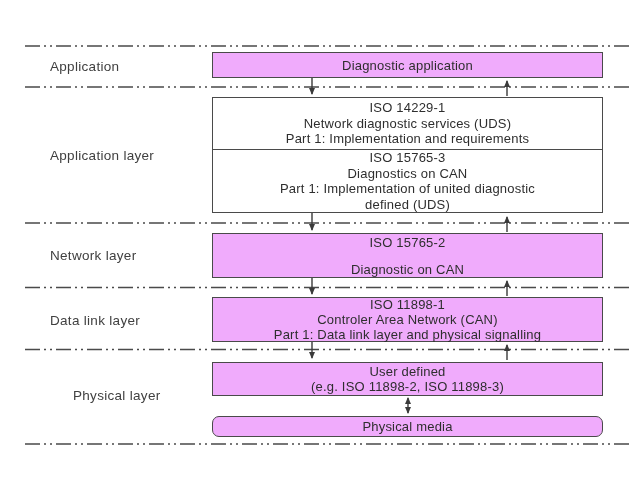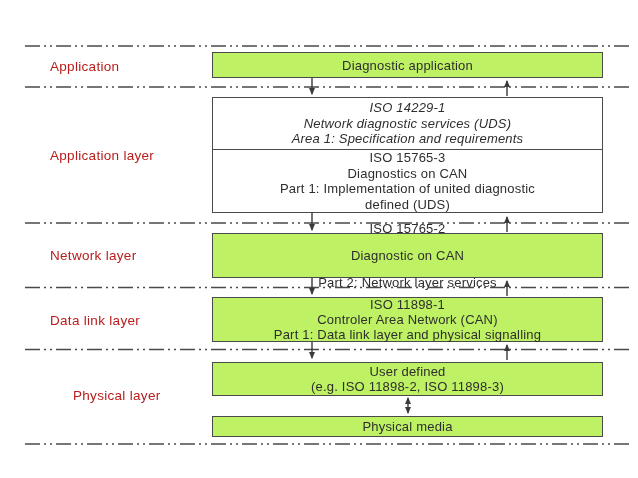--- a/index.html
+++ b/index.html
@@ -18,30 +18,30 @@
     position: absolute;
     left: 0; top: 0;
     width: 638px;
     height: 478px;
   }
   .layer-label {
     position: absolute;
     left: 50px;
     font-size: 13.5px;
     letter-spacing: 0.3px;
-    color: #b91c1c;
+    color: #404040;
     white-space: nowrap;
   }
   .box {
     position: absolute;
     left: 212px;
     width: 391px;
     box-sizing: border-box;
     border: 1.5px solid #4a4a4a;
-    background: #bef264;
+    background: #f0abfc;
     display: flex;
     flex-direction: column;
     justify-content: center;
     align-items: center;
     text-align: center;
     color: #2e2e2e;
     font-size: 13px;
     line-height: 15px;
     letter-spacing: 0.2px;
   }
@@ -124,48 +124,47 @@
   <div class="layer-label" style="top:148px;">Application layer</div>
   <div class="layer-label" style="top:313px;">Data link layer</div>
   <div class="layer-label" style="top:248px;">Network layer</div>
   <div class="layer-label" style="top:388px;margin-left:23px;">Physical layer</div>
 
   <div class="box" style="top:52px; height:26px;">
     <div class="bline">Diagnostic application</div>
   </div>
 
   <div class="split-box" style="top:97px; height:116px;">
-    <div class="split-cell first" style="height:58px;font-style:italic;">
+    <div class="split-cell first" style="height:58px;">
       <div class="bline">ISO 14229-1</div>
       <div class="bline">Network diagnostic services (UDS)</div>
-      <div class="bline">Area 1: Specification and requirements</div>
+      <div class="bline">Part 1: Implementation and requirements</div>
     </div>
     <div class="split-cell" style="flex:1;">
       <div class="bline">ISO 15765-3</div>
       <div class="bline">Diagnostics on CAN</div>
       <div class="bline">Part 1: Implementation of united diagnostic</div>
       <div class="bline">defined (UDS)</div>
     </div>
   </div>
 
   <div class="box" style="top:233px; height:45px;gap:12px;">
     <div class="bline">ISO 15765-2</div>
     <div class="bline">Diagnostic on CAN</div>
-    <div class="bline">Part 2: Network layer services</div>
   </div>
 
   <div class="box" style="top:297px; height:45px;">
     <div class="bline">ISO 11898-1</div>
     <div class="bline">Controler Area Network (CAN)</div>
     <div class="bline">Part 1: Data link layer and physical signalling</div>
   </div>
 
   <div class="box" style="top:362px; height:34px;">
     <div class="bline">User defined</div>
     <div class="bline">(e.g. ISO 11898-2, ISO 11898-3)</div>
   </div>
 
-  <div class="box" style="top:416px; height:21px;">
+  <div class="box" style="top:416px; height:21px;border-radius:7px;">
     <div class="bline">Physical media</div>
   </div>
 
 
 </div>
 
 </body></html>

